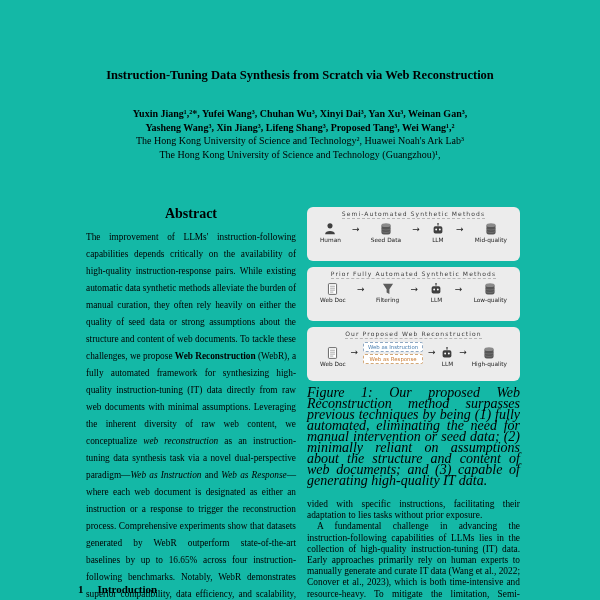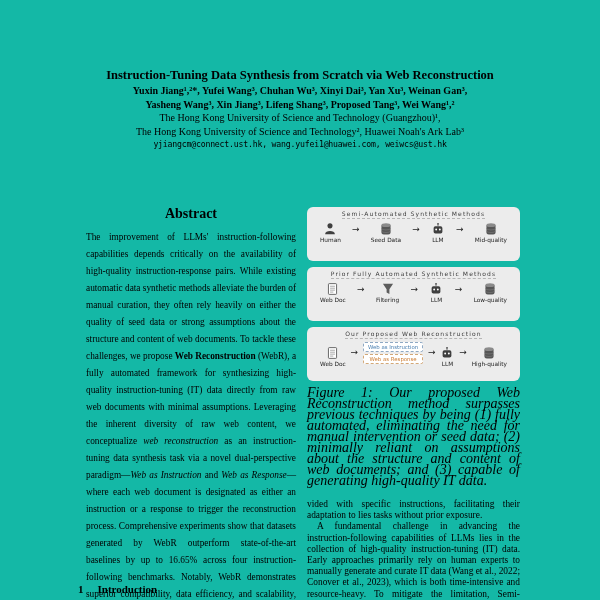--- a/index.html
+++ b/index.html
@@ -3,21 +3,21 @@
 <meta charset="utf-8">
 <style>
   * { margin:0; padding:0; box-sizing:border-box; }
   html,body { width:600px; height:600px; }
   body { background:#ffffff; font-family:"Liberation Serif", serif; color:#000; }
   .page { position:relative; width:600px; height:600px; overflow:hidden; background:#14b8a6; }
 
   .paper-title { position:absolute; top:68px; left:40px; width:520px; text-align:center;
                  font-size:12.5px; font-weight:bold; }
 
-  .author-block { position:absolute; top:84px; left:45px; width:510px; text-align:center;
+  .author-block { position:absolute; top:107px; left:45px; width:510px; text-align:center;
                   font-size:10px; line-height:13.5px; }
   .author-names { font-weight:bold; }
   .emails-line { font-family:"DejaVu Sans Mono", monospace; font-size:8.2px; letter-spacing:-0.2px; }
 
   .col-left  { position:absolute; left:86px;  top:206px; width:210px; }
   .col-right { position:absolute; left:307px; top:207px; width:213px; }
 
   .abstract-heading { text-align:center; font-weight:bold; font-size:14px; margin-bottom:7px; }
   .abstract-text { font-size:9.3px; line-height:17px; text-align:justify; }
   .seg-b { font-weight:bold; }
@@ -51,23 +51,22 @@
 </head>
 <body>
 
 <div class="page">
 
   <div class="paper-title">Instruction-Tuning Data Synthesis from Scratch via Web Reconstruction</div>
 
   <div class="author-block">
     <div class="author-names">Yuxin Jiang¹,²*, Yufei Wang³, Chuhan Wu³, Xinyi Dai³, Yan Xu³, Weinan Gan³,</div>
     <div class="author-names">Yasheng Wang³, Xin Jiang³, Lifeng Shang³, Proposed Tang³, Wei Wang¹,²</div>
+    <div>The Hong Kong University of Science and Technology², Huawei Noah's Ark Lab³</div>
     <div>The Hong Kong University of Science and Technology (Guangzhou)¹,</div>
-    <div>The Hong Kong University of Science and Technology², Huawei Noah's Ark Lab³</div>
-    <div class="emails-line">yjiangcm@connect.ust.hk, wang.yufei1@huawei.com, weiwcs@ust.hk</div>
   </div>
 
   <div class="col-left">
     <div class="abstract-heading">Abstract</div>
     <div class="abstract-text"><span>The improvement of LLMs' instruction-following capabilities depends critically on the availability of high-quality instruction-response pairs. While existing automatic data synthetic methods alleviate the burden of manual curation, they often rely heavily on either the quality of seed data or strong assumptions about the structure and content of web documents. To tackle these challenges, we propose </span><span class="seg-b">Web Reconstruction</span><span> (WebR), a fully automated framework for synthesizing high-quality instruction-tuning (IT) data directly from raw web documents with minimal assumptions. Leveraging the inherent diversity of raw web content, we conceptualize </span><span class="seg-i">web reconstruction</span><span> as an instruction-tuning data synthesis task via a novel dual-perspective paradigm—</span><span class="seg-i">Web as Instruction</span><span> and </span><span class="seg-i">Web as Response</span><span>—where each web document is designated as either an instruction or a response to trigger the reconstruction process. Comprehensive experiments show that datasets generated by WebR outperform state-of-the-art baselines by up to 16.65% across four instruction-following benchmarks. Notably, WebR demonstrates superior compatibility, data efficiency, and scalability, enabling enhanced domain adaptation with minimal effort.</span></div>
   </div>
 
   <div class="section-heading">
     <span>1</span><span class="section-title">Introduction</span>
   </div>

